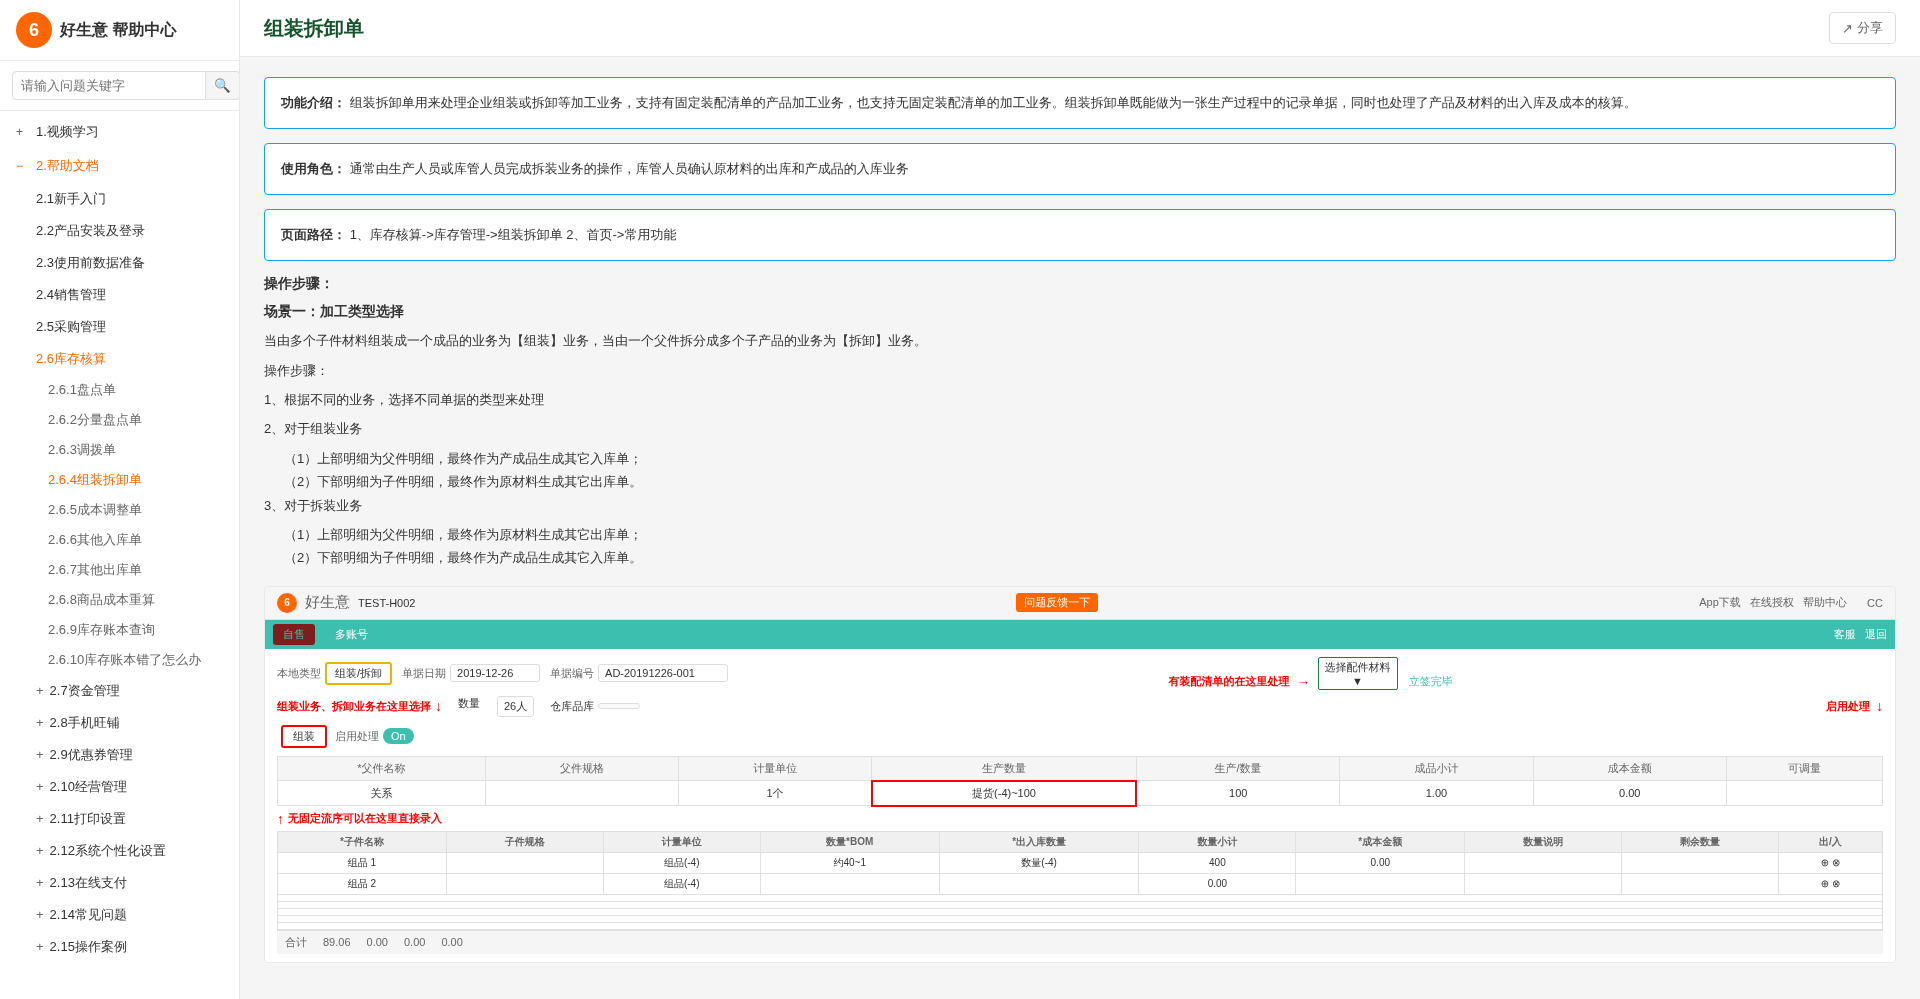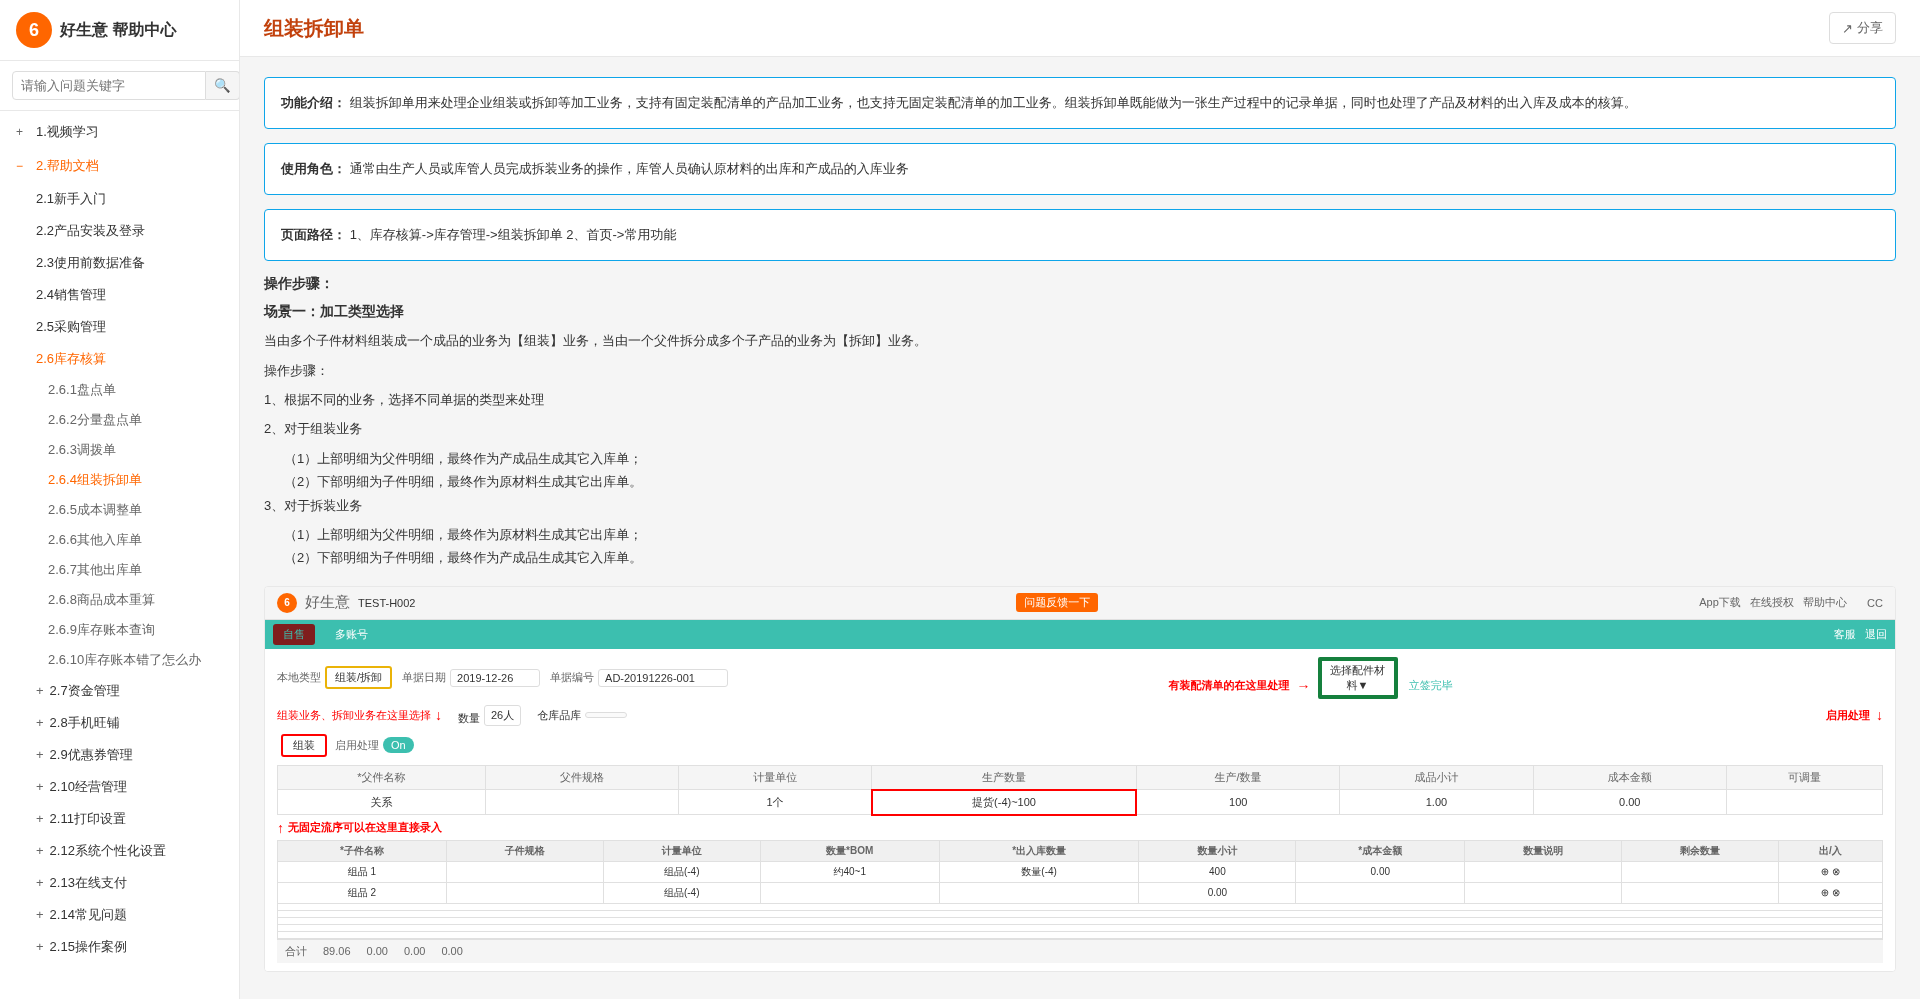--- a/index.html
+++ b/index.html
@@ -113,21 +113,21 @@
       background: #fff;
       padding: 12px 24px;
       border-bottom: 1px solid #e8e8e8;
       display: flex;
       align-items: center;
       justify-content: space-between;
     }
     .page-title {
       font-size: 20px;
       font-weight: bold;
-      color: #c2410c;
+      color: #14532d;
     }
     .share-btn {
       display: flex;
       align-items: center;
       gap: 4px;
       border: 1px solid #ddd;
       border-radius: 4px;
       padding: 6px 12px;
       cursor: pointer;
       font-size: 13px;
@@ -225,21 +225,21 @@
       border: 1px solid #ddd;
       border-radius: 3px;
       padding: 2px 6px;
       font-size: 11px;
       width: 90px;
     }
     .ss-input-wide {
       width: 130px;
     }
     .ss-highlight-box {
-      border: 4px solid #15803d;
+      border: 1px solid #15803d;
       border-radius: 2px;
       padding: 2px 6px;
       font-size: 11px;
       width: 80px;
     }
     .ss-type-box {
       border: 2px solid #eab308;
       border-radius: 3px;
       padding: 2px 8px;
       font-size: 11px;
@@ -489,24 +489,24 @@
             <span style="color:red; margin-left:4px; font-size:14px;">→</span>
             <div style="display:inline-block; margin-left:4px;">
               <div class="ss-highlight-box">选择配件材料▼</div>
             </div>
             <span style="margin-left:8px; color:#3cbfaf; font-size:11px; cursor:pointer;">立签完毕</span>
           </div>
         </div>
 
         <div style="display:flex; align-items:center; gap:16px; margin-bottom:8px; font-size:11px;">
           <div style="display:flex; align-items:center; gap:4px;">
-            <span style="color:red; font-weight:normal;">组装业务、拆卸业务在这里选择</span>
+            <span style="color:red; font-weight:bold;">组装业务、拆卸业务在这里选择</span>
             <span style="color:red; font-size:14px;">↓</span>
           </div>
-          <div style="display:flex; align-items:flex-end; gap:4px;">
+          <div style="display:flex; align-items:flex-start; gap:17px;">
             <span>数量</span>
             <span style="border:1px solid #ddd; padding:2px 6px; font-size:11px; border-radius:3px;">26人</span>
           </div>
           <div style="display:flex; align-items:center; gap:4px;">
             <span>仓库品库</span>
             <div style="border:1px solid #ddd; padding:2px 20px; font-size:11px; border-radius:3px; background:#fafafa;"></div>
           </div>
           <div style="flex:1; text-align:right; display:flex; align-items:center; justify-content:flex-end; gap:6px;">
             <span style="color:red; font-size:11px; font-weight:bold;">启用处理</span>
             <span style="color:red; font-size:14px;">↓</span>

